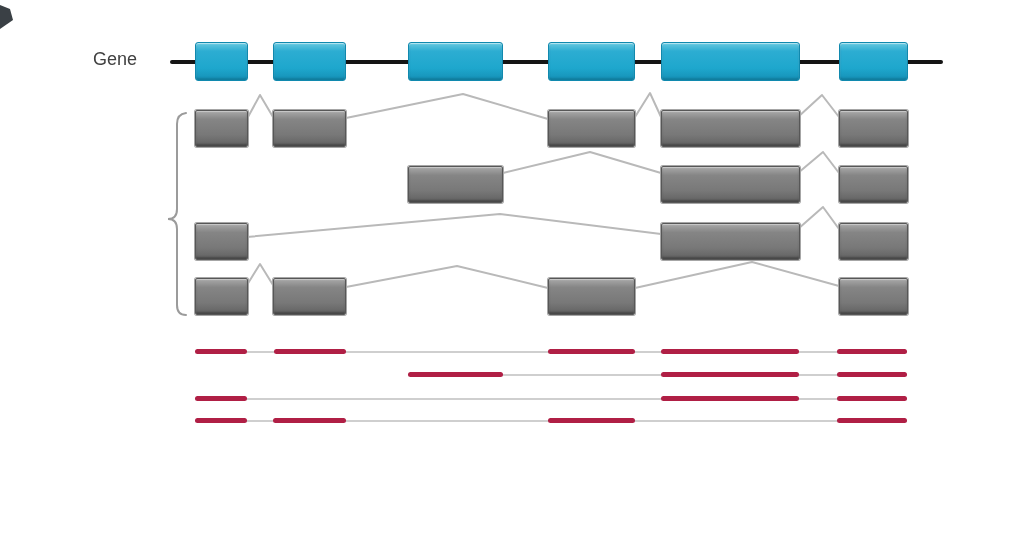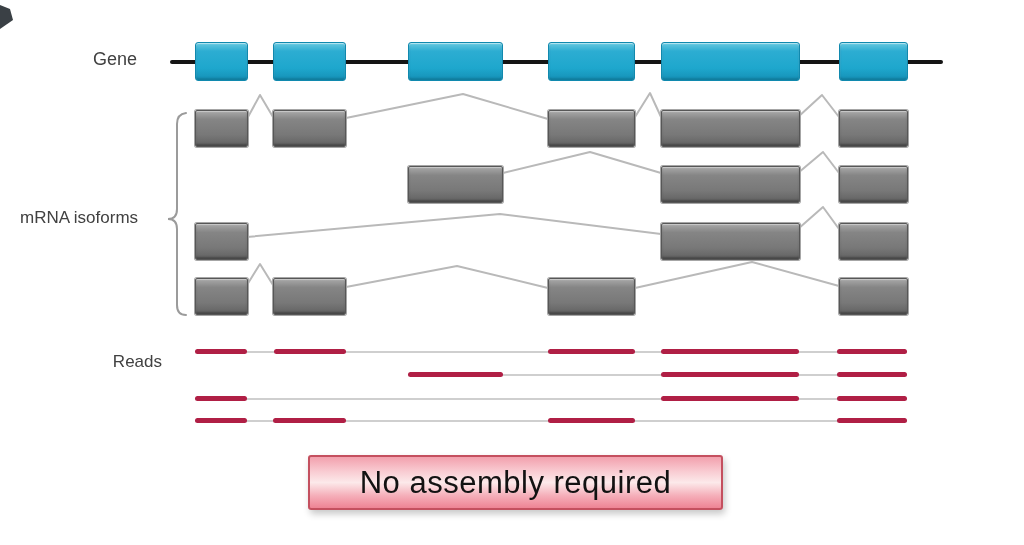--- a/index.html
+++ b/index.html
@@ -50,29 +50,24 @@
       <polyline points="798,173 823,152 839,173" fill="none" stroke="#b9b9b9" stroke-width="2" stroke-linejoin="round" stroke-linecap="round"></polyline>
       <polyline points="247,237 500,214 661,234" fill="none" stroke="#b9b9b9" stroke-width="2" stroke-linejoin="round" stroke-linecap="round"></polyline>
       <polyline points="798,229 823,207 839,229" fill="none" stroke="#b9b9b9" stroke-width="2" stroke-linejoin="round" stroke-linecap="round"></polyline>
       <polyline points="247,285 260,264 273,285" fill="none" stroke="#b9b9b9" stroke-width="2" stroke-linejoin="round" stroke-linecap="round"></polyline>
       <polyline points="346,287 457,266 548,288" fill="none" stroke="#b9b9b9" stroke-width="2" stroke-linejoin="round" stroke-linecap="round"></polyline>
       <polyline points="635,288 752,262 839,286" fill="none" stroke="#b9b9b9" stroke-width="2" stroke-linejoin="round" stroke-linecap="round"></polyline>
     </svg>
 
   <div class="lbl gene-lbl">Gene</div>
 
-  <div class="lbl iso-lbl">mRNA isoforms</div>
 
   <div class="lbl reads-lbl">
-    <div>Reads</div>
   </div>
 
-  <div class="banner" style="left: 308px; top: 455px; width: 415px; height: 55px;">
-    <span>No assembly required</span>
-  </div>
 <div class="gene-line" style="left: 170px; top: 59.5px; width: 773px; height: 4px;"></div>
     <div class="exon" style="left: 195px; top: 42px; width: 53px; height: 39px;"></div>
     <div class="exon" style="left: 273px; top: 42px; width: 73px; height: 39px;"></div>
     <div class="exon" style="left: 408px; top: 42px; width: 95px; height: 39px;"></div>
     <div class="exon" style="left: 548px; top: 42px; width: 87px; height: 39px;"></div>
     <div class="exon" style="left: 661px; top: 42px; width: 139px; height: 39px;"></div>
     <div class="exon" style="left: 839px; top: 42px; width: 69px; height: 39px;"></div>
     <div class="isobox" style="left: 195px; top: 110px; width: 53px; height: 37px;"></div>
     <div class="isobox" style="left: 273px; top: 110px; width: 73px; height: 37px;"></div>
     <div class="isobox" style="left: 548px; top: 110px; width: 87px; height: 37px;"></div>

